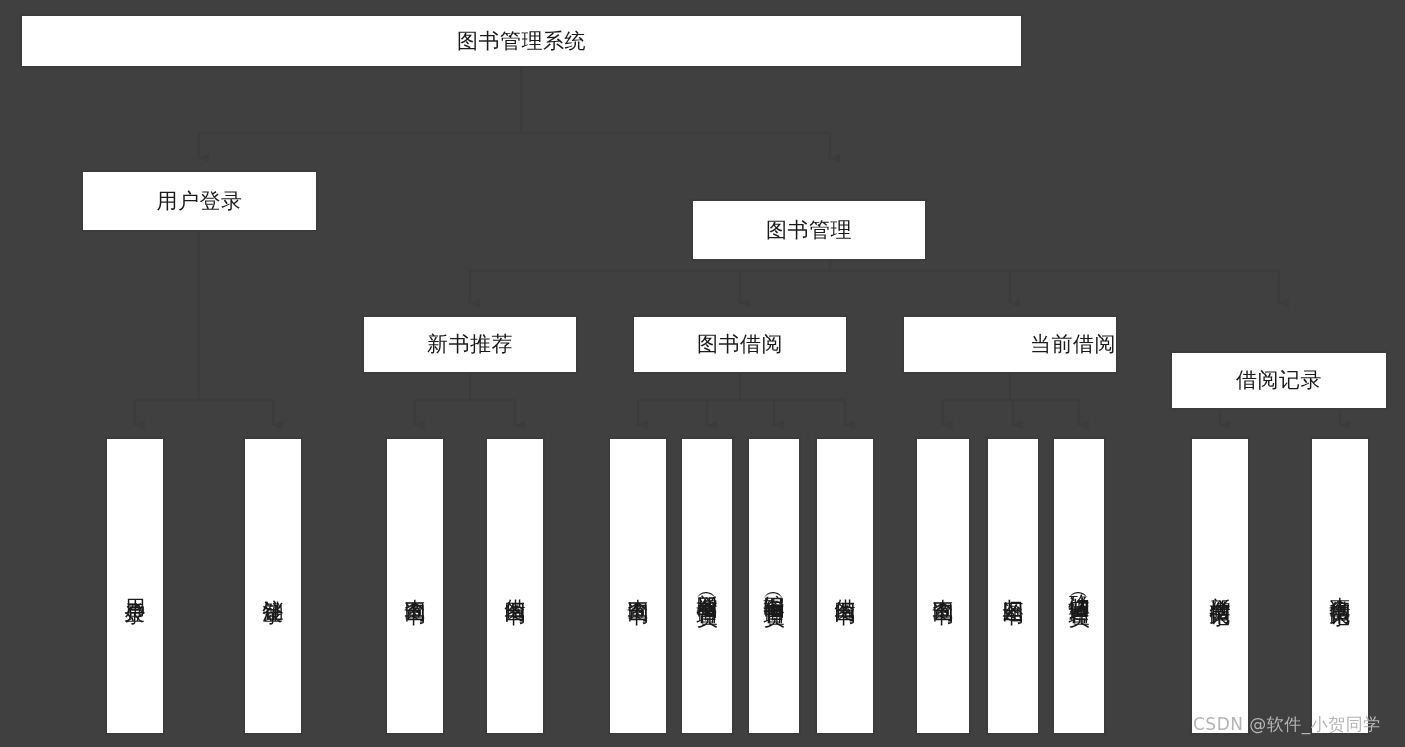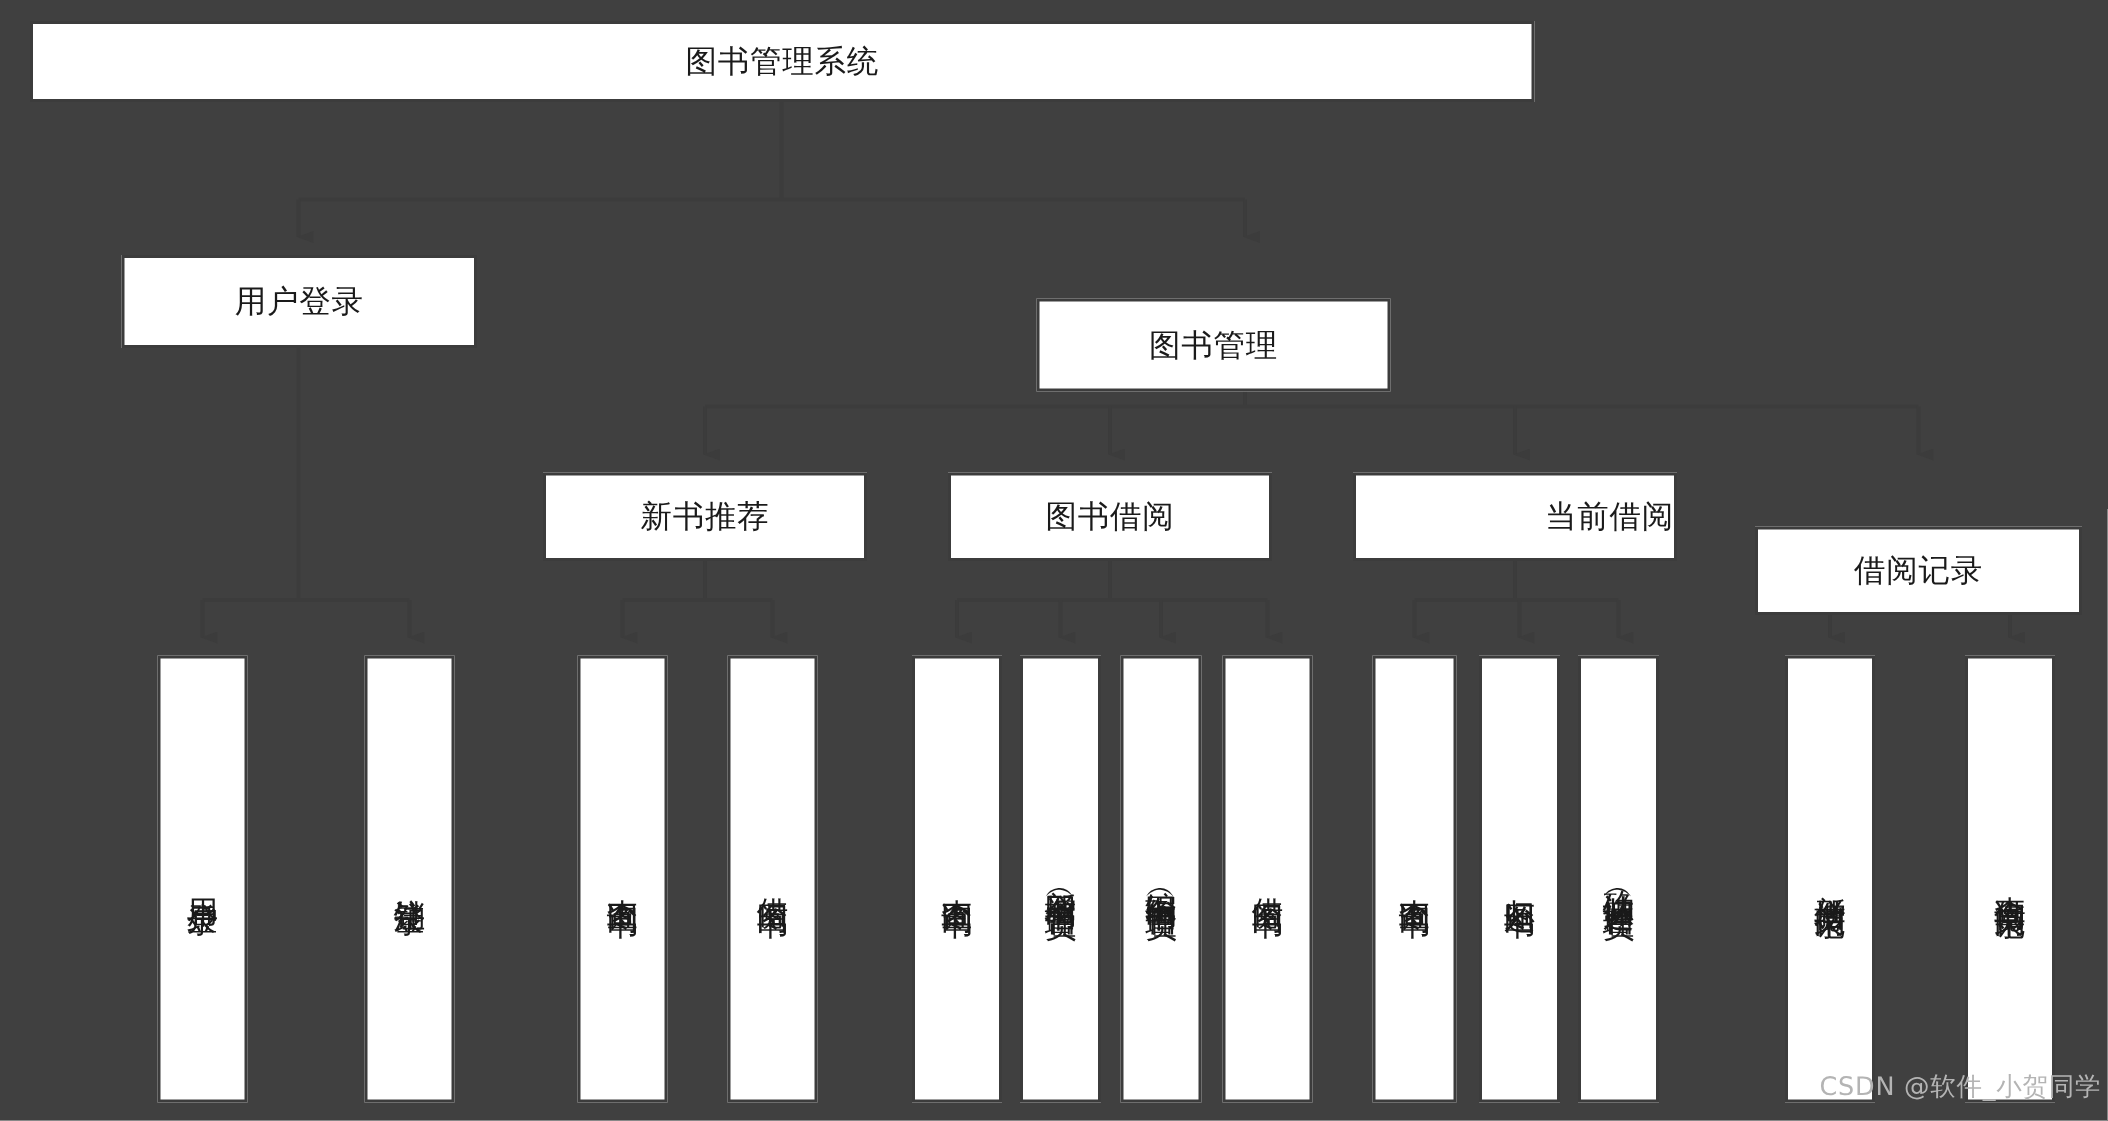--- a/index.html
+++ b/index.html
@@ -65,21 +65,20 @@
     pointer-events: none;
   }
   .watermark {
     position: absolute;
     left: 1193px;
     top: 713px;
     font-size: 17px;
     color: #b4b4b4;
     letter-spacing: 0.5px;
     white-space: nowrap;
-    margin-left: 20px;
   }
 </style>
 </head>
 <body>
 
 <div id="diagram-root">
 
   <svg class="connectors" width="1405" height="747" viewBox="0 0 1405 747" xmlns="http://www.w3.org/2000/svg">
     <defs>
       <marker id="arrowhead" markerWidth="8" markerHeight="11" refX="4" refY="10" orient="auto" markerUnits="userSpaceOnUse">

